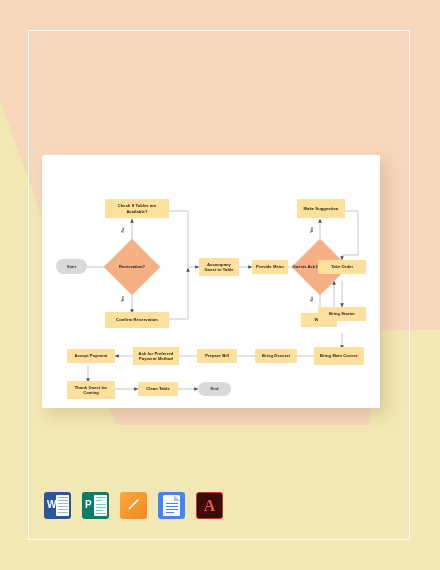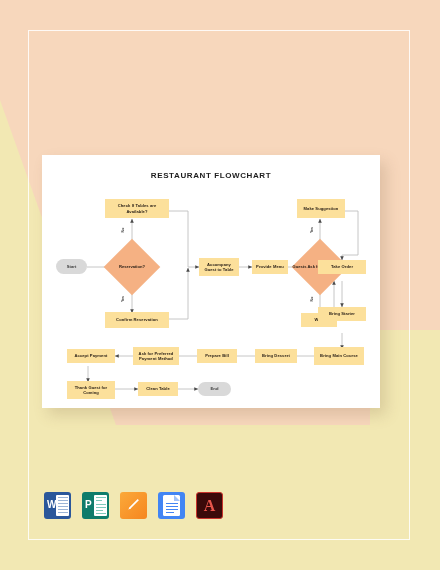--- a/index.html
+++ b/index.html
@@ -99,21 +99,20 @@
 
 <div id="stage">
 
   <div class="bg-peach"></div>
   <div class="bg-yellow-diag"></div>
   <div class="bg-yellow-bottom"></div>
   <div class="bg-yellow-right"></div>
   <div class="bg-frame"></div>
 
   <div class="card">
-    <div class="title">RESTAURANT FLOWCHART</div>
 
     <div class="flow">
 
       <svg class="links" viewBox="0 0 338 253">
         <defs>
           <marker id="ar" markerWidth="5" markerHeight="5" refX="4.2" refY="2" orient="auto">
             <path d="M0,0 L4.4,2 L0,4 z" fill="#4a4a4a"></path>
           </marker>
         </defs>
         <g stroke="#BFBFBF" stroke-width="0.9" fill="none" marker-end="url(#ar)">

